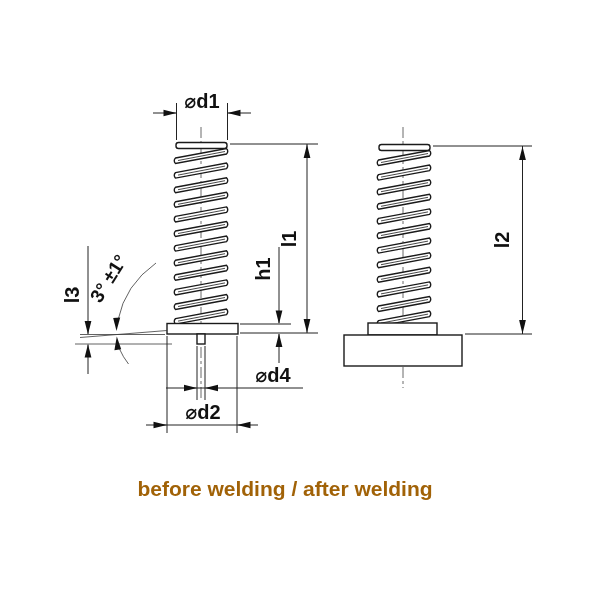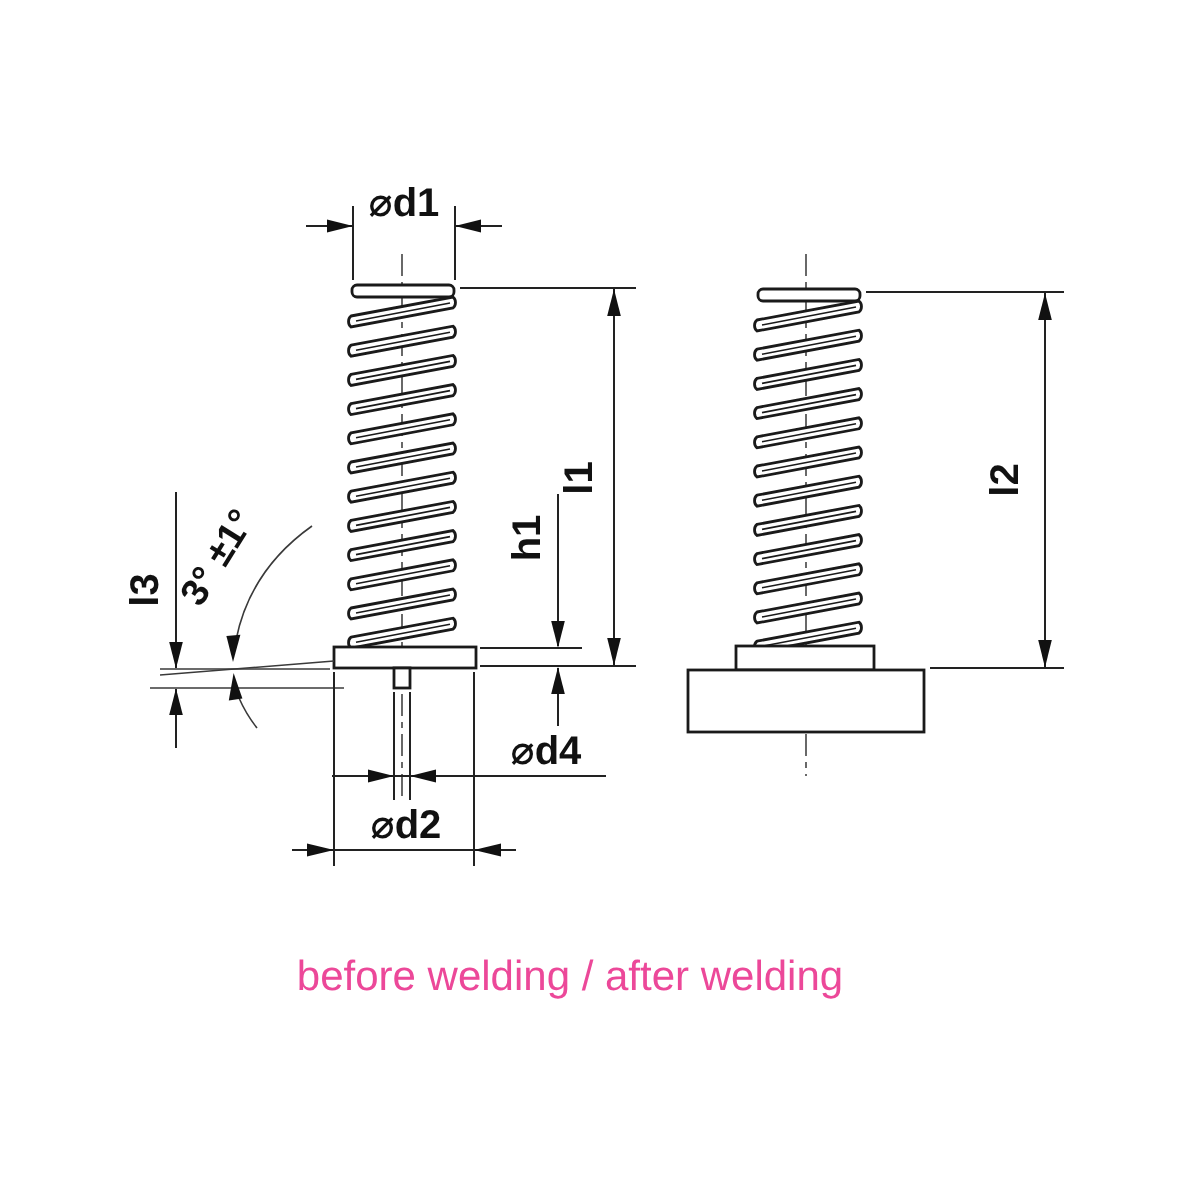--- a/index.html
+++ b/index.html
@@ -8,21 +8,21 @@
   svg{position:absolute;left:0;top:0;}
   .shape{fill:#ffffff;stroke:#1a1a1a;stroke-width:1.4;}
   .shape-thin{fill:none;stroke:#1a1a1a;stroke-width:0.8;}
   .dimline{stroke:#222222;stroke-width:1;fill:none;}
   .thinline{stroke:#3a3a3a;stroke-width:0.8;fill:none;}
   .centerline{stroke:#444444;stroke-width:0.8;fill:none;stroke-dasharray:11 3 3 3;}
   .arrow{fill:#111111;stroke:none;}
   .dimtext{font-size:20px;font-weight:bold;fill:#111111;}
   .angletext{font-size:19px;font-weight:bold;fill:#111111;}
   .caption{position:absolute;left:85px;top:477px;width:400px;text-align:center;
-           font-size:21px;color:#ec4899;}
+           font-size:21px;color:#a16207;font-weight:bold;}
 </style>
 </head>
 <body>
 
 <div class="canvas">
 <svg width="600" height="600" viewBox="0 0 600 600">
   <defs>
     <g id="coil">
       <path class="shape" d="M 2.5 13 L 53.5 3.5 A 3 3.4 0 0 1 53.5 9 L 2.5 18.5 A 3 3.4 0 0 1 2.5 13 Z"></path>
       <path class="shape-thin" d="M 5 15.5 L 52 6.5"></path>

